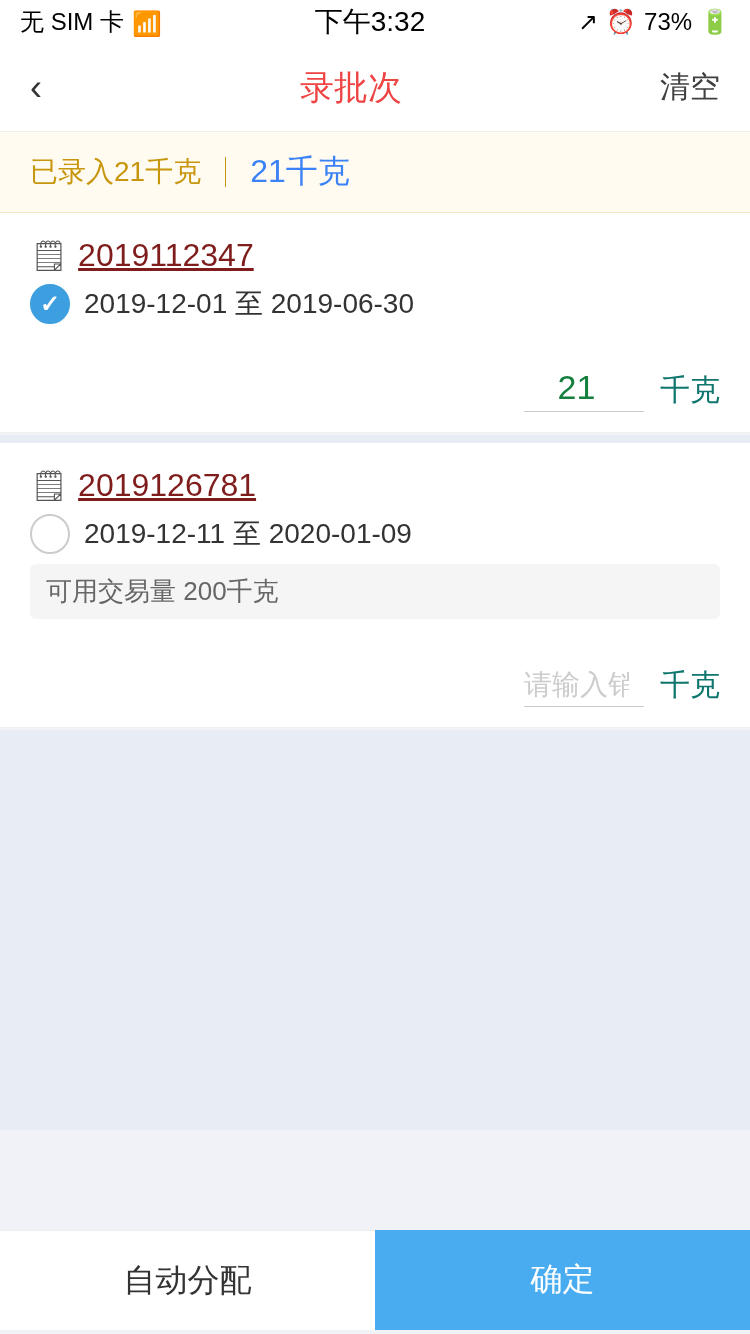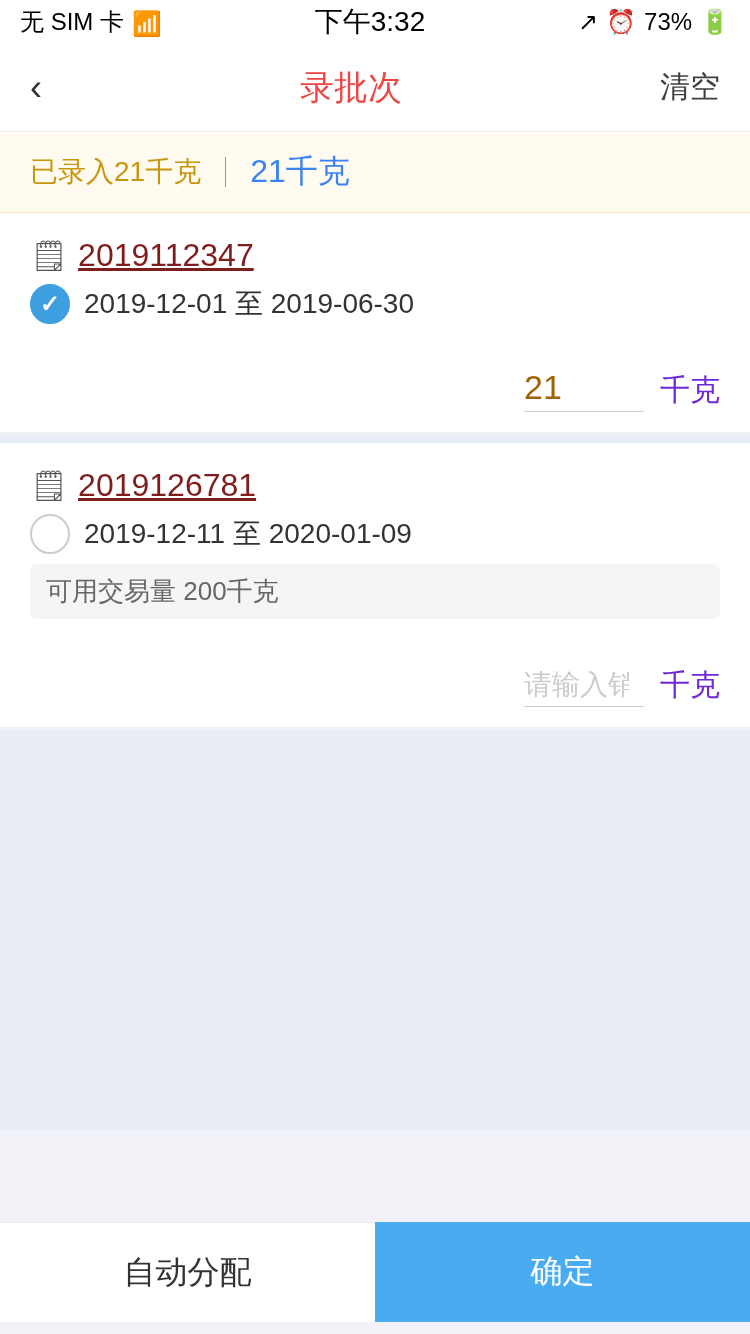--- a/index.html
+++ b/index.html
@@ -151,53 +151,53 @@
       display: flex;
       align-items: center;
       justify-content: flex-end;
       gap: 16px;
       border-bottom: 1px solid #f0f0f0;
     }
     .quantity-input {
       border: none;
       outline: none;
       font-size: 34px;
-      color: #a16207;
-      text-align: left;
+      color: #15803d;
+      text-align: center;
       width: 120px;
       background: transparent;
     }
     .quantity-input::placeholder {
       color: #ccc;
       font-size: 28px;
     }
     .quantity-underline {
       border-bottom: 1px solid #ccc;
       padding-bottom: 4px;
     }
     .quantity-unit {
       font-size: 30px;
-      color: #6d28d9;
+      color: #0f766e;
     }
 
     
     .empty-area {
       width: 750px;
       flex: 1;
       background: #e8ecf4;
       min-height: 400px;
     }
 
     
     .bottom-bar {
       width: 750px;
       height: 100px;
       display: flex;
       position: fixed;
-      bottom: 12px;
+      bottom: 4px;
       left: 0;
       background: #fff;
     }
     .btn-auto {
       flex: 1;
       height: 100%;
       background: #fff;
       border: none;
       font-size: 32px;
       color: #333;

